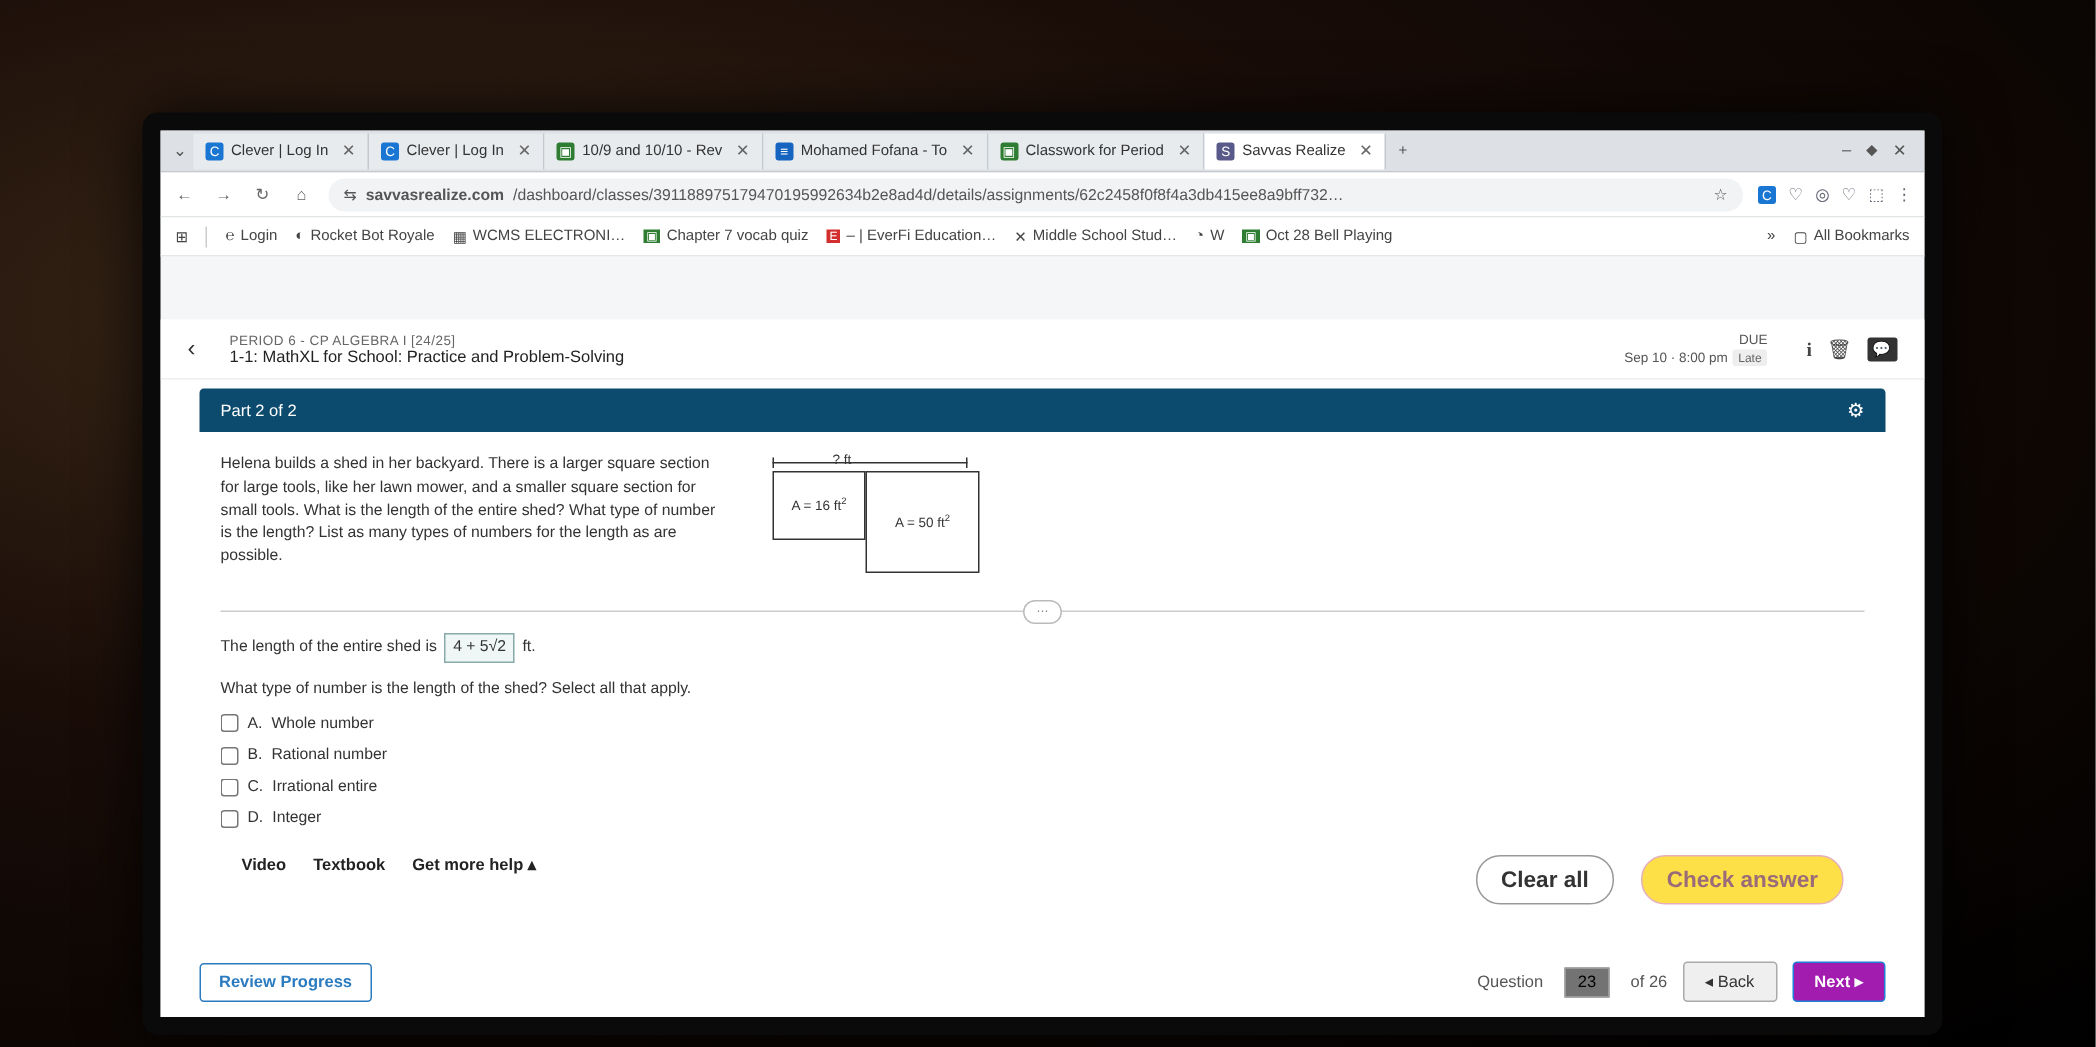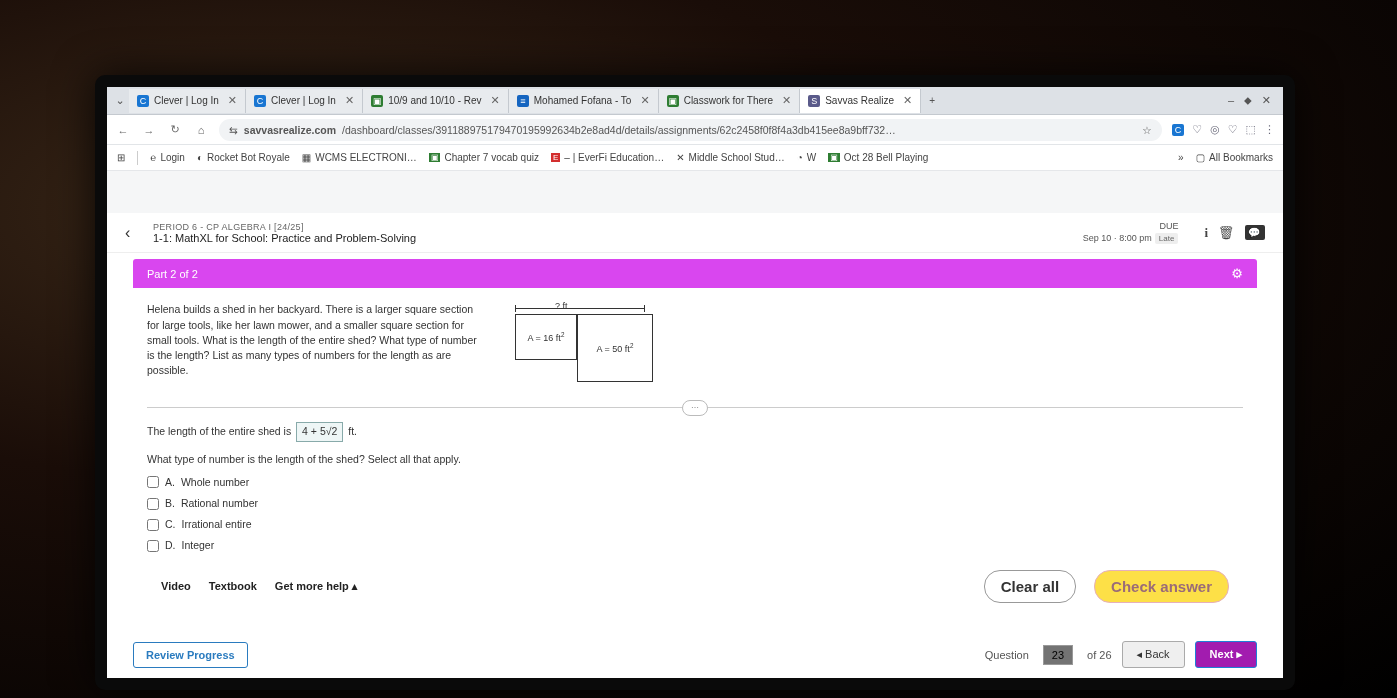--- a/index.html
+++ b/index.html
@@ -35,41 +35,41 @@
 .sv-head .titles { flex:1; }
 .sv-head .crumb { font-size:9px; color:#666; letter-spacing:.3px; }
 .sv-head .title { font-size:11px; color:#222; }
 .sv-head .due { text-align:right; font-size:9px; color:#555; line-height:1.3; }
 .sv-head .late { background:#eee; color:#666; font-size:8px; padding:1px 4px; border-radius:2px; margin-left:3px; }
 .sv-head .hicons { display:flex; gap:10px; align-items:center; color:#444; font-size:13px; margin-left:14px; }
 
 
 .content { position:absolute; top:126px; left:0; right:0; bottom:0; background:#fff; overflow:hidden; }
 .panel { margin:6px 26px 0 26px; }
-.partbar { background:#d946ef; color:#fff; font-size:11px; padding:7px 14px; border-radius:3px 3px 0 0; display:flex; align-items:center; }
+.partbar { background:#0c4a6e; color:#fff; font-size:11px; padding:7px 14px; border-radius:3px 3px 0 0; display:flex; align-items:center; }
 .partbar .gear { margin-left:auto; font-size:13px; }
 .qbody { padding:14px 14px 8px 14px; font-size:10.5px; color:#333; line-height:1.45; }
 .qtop { display:flex; gap:30px; }
 .qtext { width:330px; }
 .diagram { width:200px; height:85px; position:relative; font-size:9px; color:#333; }
 .diagram .toplabel { position:absolute; top:-2px; left:48px; font-size:9px;}
 .diagram .arrow { position:absolute; top:6px; left:8px; width:130px; height:1px; background:#333;}
 .diagram .arrow:before,.diagram .arrow:after{content:"";position:absolute;top:-3px;width:1px;height:7px;background:#333;}
 .diagram .arrow:before{left:0}.diagram .arrow:after{right:0}
 .diagram .sq1 { position:absolute; top:12px; left:8px; width:62px; height:46px; border:1px solid #333; display:flex; align-items:center; justify-content:center; }
 .diagram .sq2 { position:absolute; top:12px; left:70px; width:76px; height:68px; border:1px solid #333; display:flex; align-items:center; justify-content:center; }
 .divider { margin:20px 0 14px 0; height:1px; background:#ccc; position:relative; }
 .divider .pill { position:absolute; left:50%; top:-7px; transform:translateX(-50%); background:#fff; border:1px solid #bbb; border-radius:8px; font-size:8px; color:#888; padding:1px 8px; }
 .ansline { font-size:10.5px; margin-bottom:10px; }
 .ansline .boxed { display:inline-block; border:1px solid #8aa; background:#eef6f6; padding:1px 5px; margin:0 2px; }
 .opts { margin-top:8px; }
 .opt { display:flex; align-items:center; gap:6px; font-size:10.5px; margin:6px 0; color:#333; }
 .opt input { width:12px; height:12px; }
 
-.toolbar { display:flex; align-items:center; gap:18px; padding:10px 14px 8px 14px; font-size:11px; font-weight:bold; color:#222; }
+.toolbar { display:flex; gap:18px; padding:10px 14px 8px 14px; font-size:11px; font-weight:bold; color:#222; }
 .toolbar .sp { flex:1; }
 .btn { border-radius:16px; padding:5px 16px; font-size:15px; cursor:pointer; }
 .btn.clear { border:1px solid #999; background:#fff; color:#333; }
 .btn.check { border:1px solid #e6b0bb; background:#fde047; color:#9a6b78; font-weight:bold; }
 
 .footer { position:absolute; left:26px; right:26px; bottom:10px; display:flex; align-items:center; gap:10px; font-size:11px; }
 .footer .review { border:1px solid #2a7bbf; color:#2a7bbf; background:#fff; padding:6px 12px; border-radius:3px; font-weight:bold; }
 .footer .sp { flex:1; }
 .footer .qlabel { color:#555; }
 .footer .qnum { border:1px solid #999; padding:3px 8px; margin:0 4px; background:#737373; }
@@ -103,21 +103,21 @@
       <span>10/9 and 10/10 - Rev</span>
       <span class="x">✕</span>
     </div>
     <div class="tab">
       <span class="favicon fav-b">≡</span>
       <span>Mohamed Fofana - To</span>
       <span class="x">✕</span>
     </div>
     <div class="tab">
       <span class="favicon fav-g">▣</span>
-      <span>Classwork for There</span>
+      <span>Classwork for Period</span>
       <span class="x">✕</span>
     </div>
     <div class="tab active">
       <span class="favicon fav-s">S</span>
       <span>Savvas Realize</span>
       <span class="x">✕</span>
     </div>
     <span style="padding:0 8px;color:#555">+</span>
     <span class="spacer"></span>
     <div class="winctrl">

